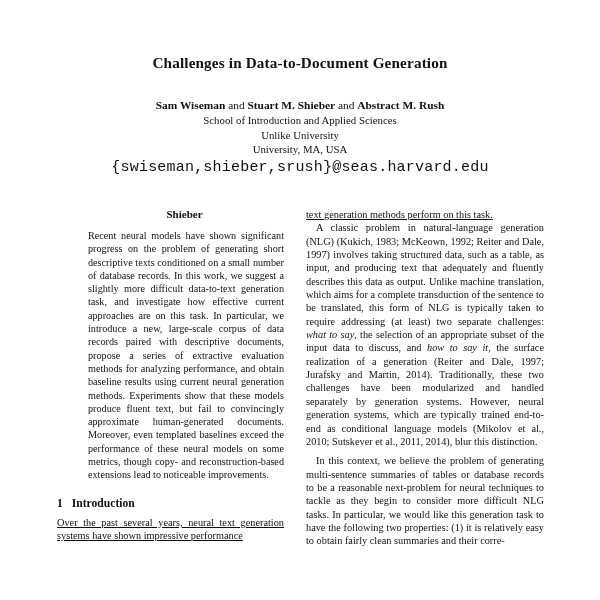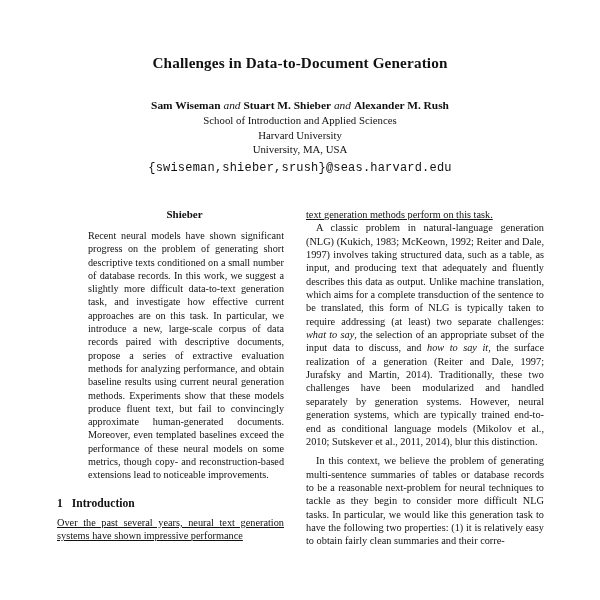--- a/index.html
+++ b/index.html
@@ -45,30 +45,29 @@
   .author-line {
     font-size: 11.4px;
     line-height: 15.2px;
     margin: 0;
   }
   .author-name {
     font-weight: bold;
   }
   .author-sep {
     font-weight: normal;
-    font-style: italic;
   }
   .affil-line {
     font-size: 10.8px;
     line-height: 14.6px;
     margin: 0;
   }
   .email-line {
     font-family: "Liberation Mono", "DejaVu Sans Mono", monospace;
-    font-size: 12px;
+    font-size: 15px;
     line-height: 16px;
     margin: 3px 0 0 0;
     letter-spacing: 0.2px;
   }
 
   
   .col-left {
     position: absolute;
     left: 57px;
     top: 208px;
@@ -134,24 +133,24 @@
   <div class="title-block">
     <h1 class="paper-title">Challenges in Data-to-Document Generation</h1>
   </div>
 
   <div class="author-block">
     <p class="author-line">
       <span class="author-name">Sam Wiseman</span>
       <span class="author-sep">and</span>
       <span class="author-name">Stuart M. Shieber</span>
       <span class="author-sep">and</span>
-      <span class="author-name">Alexander M. Rush</span>
+      <span class="author-name">Abstract M. Rush</span>
     </p>
     <p class="affil-line">School of Introduction and Applied Sciences</p>
-    <p class="affil-line">Harvard University</p>
+    <p class="affil-line">Unlike University</p>
     <p class="affil-line">University, MA, USA</p>
     <p class="email-line">{swiseman,shieber,srush}@seas.harvard.edu</p>
   </div>
 
   <div class="col-left">
 
     <div class="abstract-head">Shieber</div>
 
     <div class="abstract-body">
       <p>Recent neural models have shown significant progress on the problem of generating short descriptive texts conditioned on a small number of database records. In this work, we suggest a slightly more difficult data-to-text generation task, and investigate how effective current approaches are on this task. In particular, we introduce a new, large-scale corpus of data records paired with descriptive documents, propose a series of extractive evaluation methods for analyzing performance, and obtain baseline results using current neural generation methods. Experiments show that these models produce fluent text, but fail to convincingly approximate human-generated documents. Moreover, even templated baselines exceed the performance of these neural models on some metrics, though copy- and reconstruction-based extensions lead to noticeable improvements.</p>

